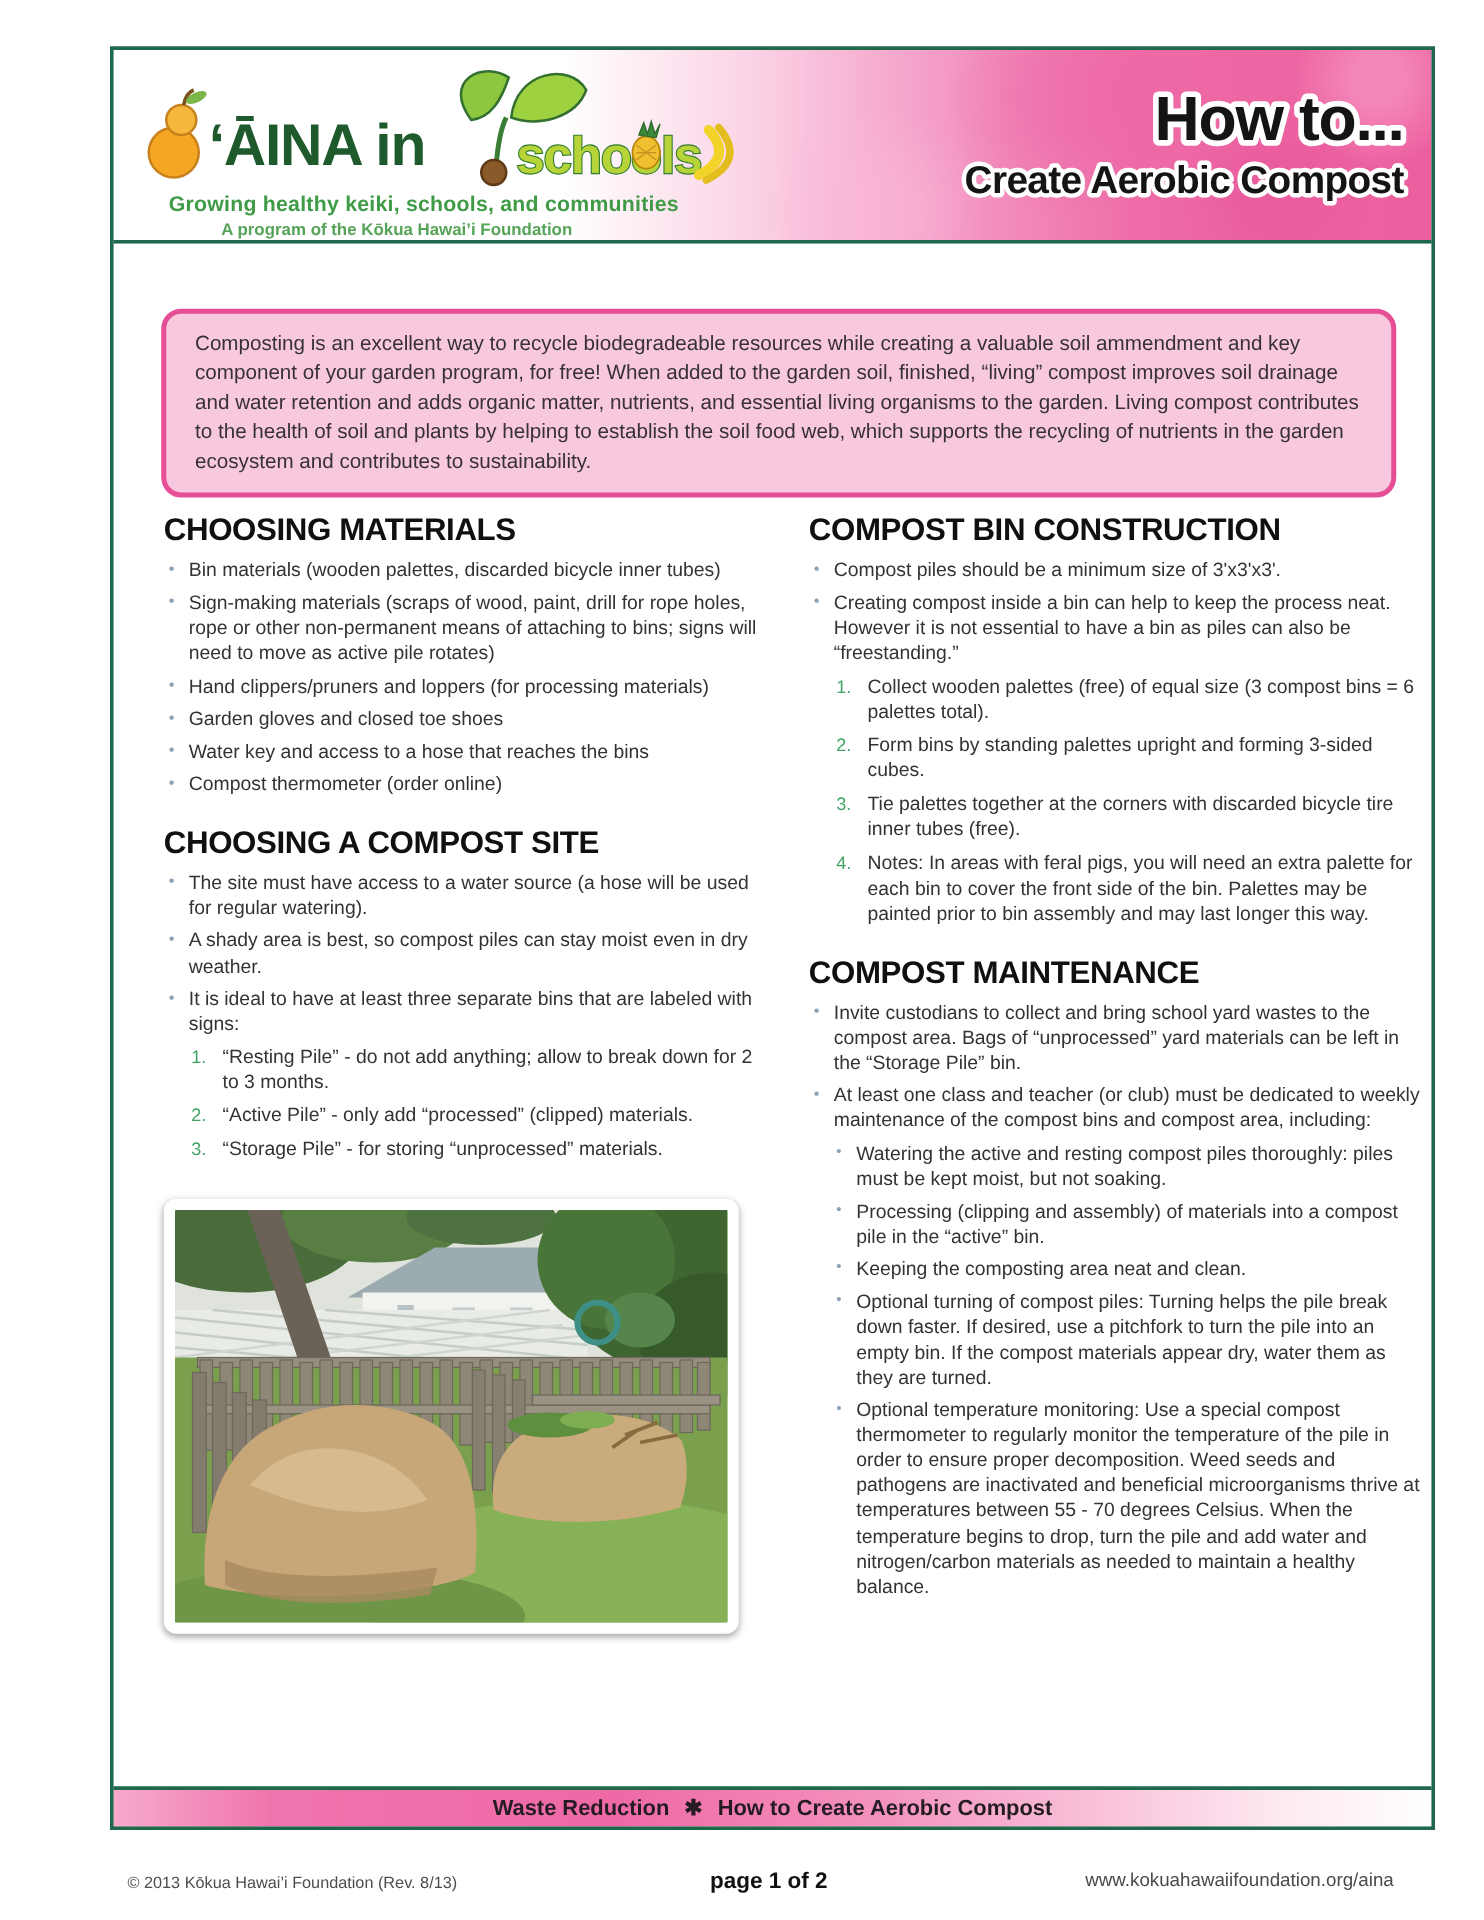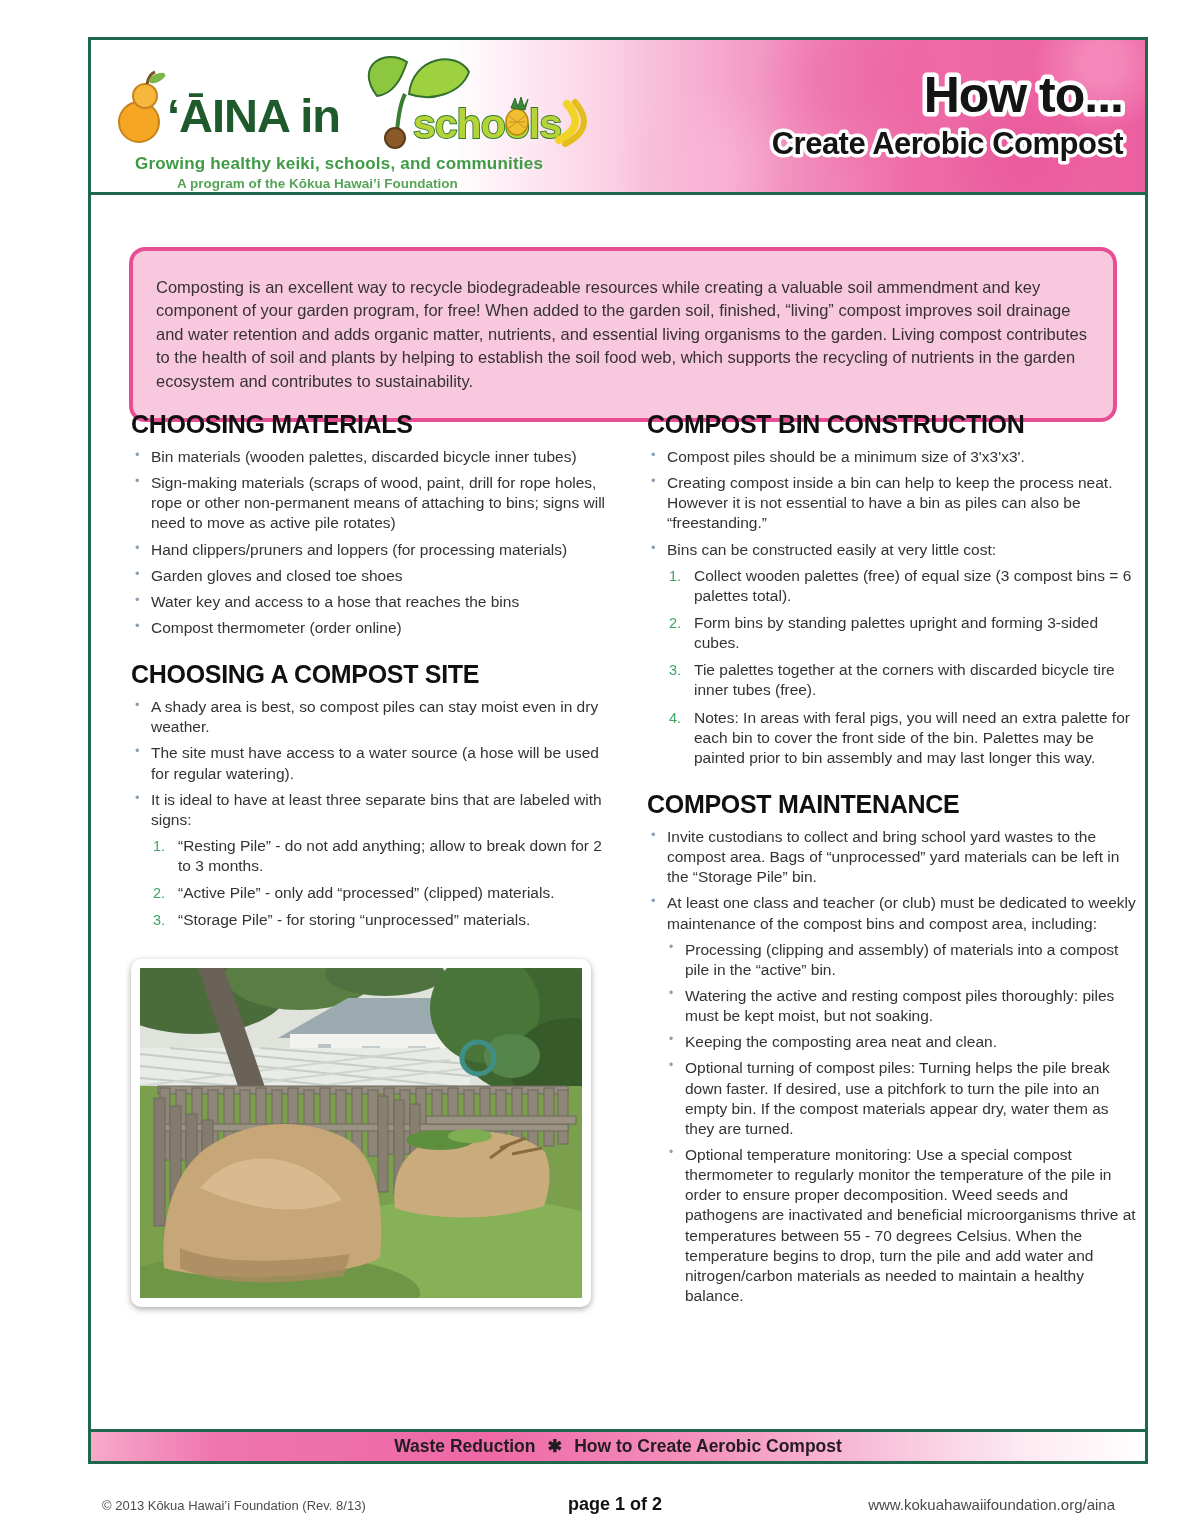--- a/index.html
+++ b/index.html
@@ -31,21 +31,21 @@
   }
   .logo-program{
     position:absolute;left:76px;top:130px;font-size:13.5px;color:#56a458;font-weight:bold;
   }
   .title-svg{position:absolute;right:12px;top:20px;}
   
   .content{position:absolute;left:0;right:0;top:155px;bottom:32px;background:#ffffff;}
   .intro-box{
     position:absolute;left:38px;top:52px;width:934px;
     background:#f8c9de;border:4px solid #e64f96;border-radius:16px;
-    padding:25px 23px;font-size:16.5px;line-height:1.42;color:#38３134;color:#383134;
+    padding:13px 23px;font-size:16.5px;line-height:1.42;color:#38３134;color:#383134;
   }
   .col{position:absolute;top:215px;}
   .col-left{left:40px;width:476px;}
   .col-right{left:556px;width:492px;}
   .section{margin-bottom:22px;}
   .sec-heading{
     font-size:25px;font-weight:800;color:#101010;margin:0 0 8px 0;letter-spacing:-0.3px;
   }
   ul.bullets{list-style:none;margin:0;padding:0;}
   ul.bullets > li{
@@ -158,22 +158,22 @@
           <li>Hand clippers/pruners and loppers (for processing materials)</li>
           <li>Garden gloves and closed toe shoes</li>
           <li>Water key and access to a hose that reaches the bins</li>
           <li>Compost thermometer (order online)</li>
         </ul>
       </div>
 
       <div class="section">
         <h2 class="sec-heading">CHOOSING A COMPOST SITE</h2>
         <ul class="bullets">
+          <li>The site must have access to a water source (a hose will be used for regular watering).</li>
           <li>A shady area is best, so compost piles can stay moist even in dry weather.</li>
-          <li>The site must have access to a water source (a hose will be used for regular watering).</li>
           <li>It is ideal to have at least three separate bins that are labeled with signs:</li>
         </ul>
         <ol class="numbered">
           <li>“Resting Pile” - do not add anything; allow to break down for 2 to 3 months.</li>
           <li>“Active Pile” - only add “processed” (clipped) materials.</li>
           <li>“Storage Pile” - for storing “unprocessed” materials.</li>
         </ol>
       </div>
 
       <div class="photo">
@@ -277,39 +277,38 @@
       </div>
     </div>
 
     <div class="col col-right">
 
       <div class="section">
         <h2 class="sec-heading">COMPOST BIN CONSTRUCTION</h2>
         <ul class="bullets">
           <li>Compost piles should be a minimum size of 3'x3'x3'.</li>
           <li>Creating compost inside a bin can help to keep the process neat. However it is not essential to have a bin as piles can also be “freestanding.”</li>
-          <li>Bins can be constructed easily at very little cost:</li>
         </ul>
         <ol class="numbered">
           <li>Collect wooden palettes (free) of equal size (3 compost bins = 6 palettes total).</li>
           <li>Form bins by standing palettes upright and forming 3-sided cubes.</li>
           <li>Tie palettes together at the corners with discarded bicycle tire inner tubes (free).</li>
           <li>Notes: In areas with feral pigs, you will need an extra palette for each bin to cover the front side of the bin. Palettes may be painted prior to bin assembly and may last longer this way.</li>
         </ol>
       </div>
 
       <div class="section">
         <h2 class="sec-heading">COMPOST MAINTENANCE</h2>
         <ul class="bullets">
           <li>Invite custodians to collect and bring school yard wastes to the compost area. Bags of “unprocessed” yard materials can be left in the “Storage Pile” bin.</li>
           <li>At least one class and teacher (or club) must be dedicated to weekly maintenance of the compost bins and compost area, including:</li>
         </ul>
         <ul class="sub">
+          <li>Watering the active and resting compost piles thoroughly: piles must be kept moist, but not soaking.</li>
           <li>Processing (clipping and assembly) of materials into a compost pile in the “active” bin.</li>
-          <li>Watering the active and resting compost piles thoroughly: piles must be kept moist, but not soaking.</li>
           <li>Keeping the composting area neat and clean.</li>
           <li>Optional turning of compost piles: Turning helps the pile break down faster. If desired, use a pitchfork to turn the pile into an empty bin. If the compost materials appear dry, water them as they are turned.</li>
           <li>Optional temperature monitoring: Use a special compost thermometer to regularly monitor the temperature of the pile in order to ensure proper decomposition. Weed seeds and pathogens are inactivated and beneficial microorganisms thrive at temperatures between 55 - 70 degrees Celsius. When the temperature begins to drop, turn the pile and add water and nitrogen/carbon materials as needed to maintain a healthy balance.</li>
         </ul>
       </div>
     </div>
   </div>
 
   <div class="footer-bar">
     <span>Waste Reduction</span>

